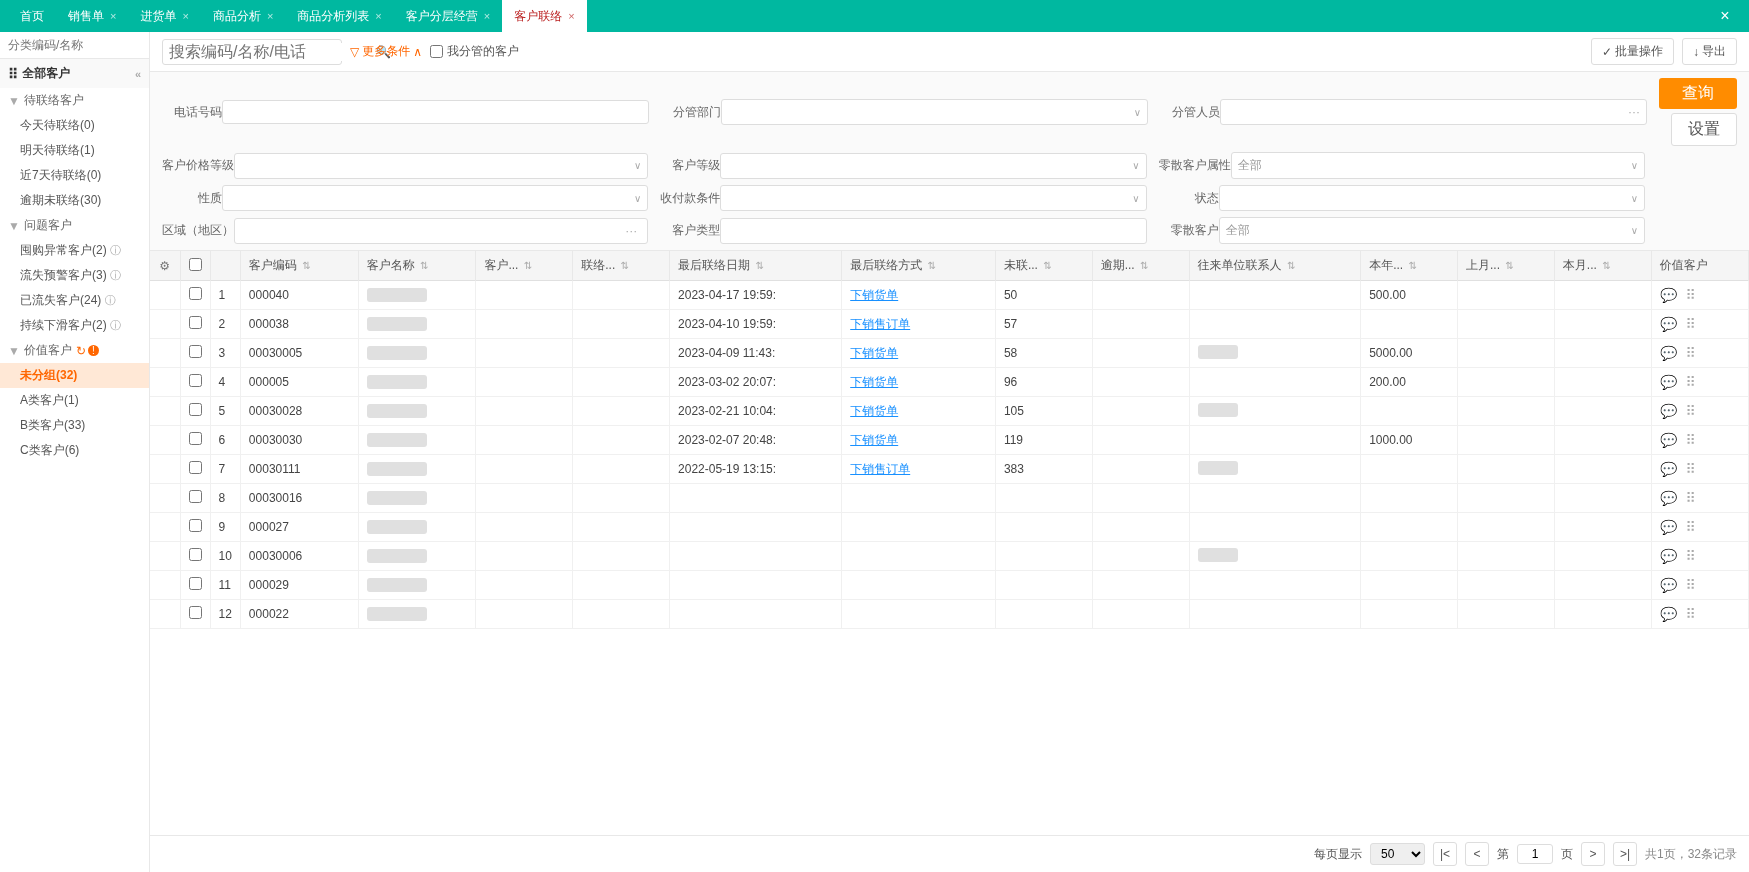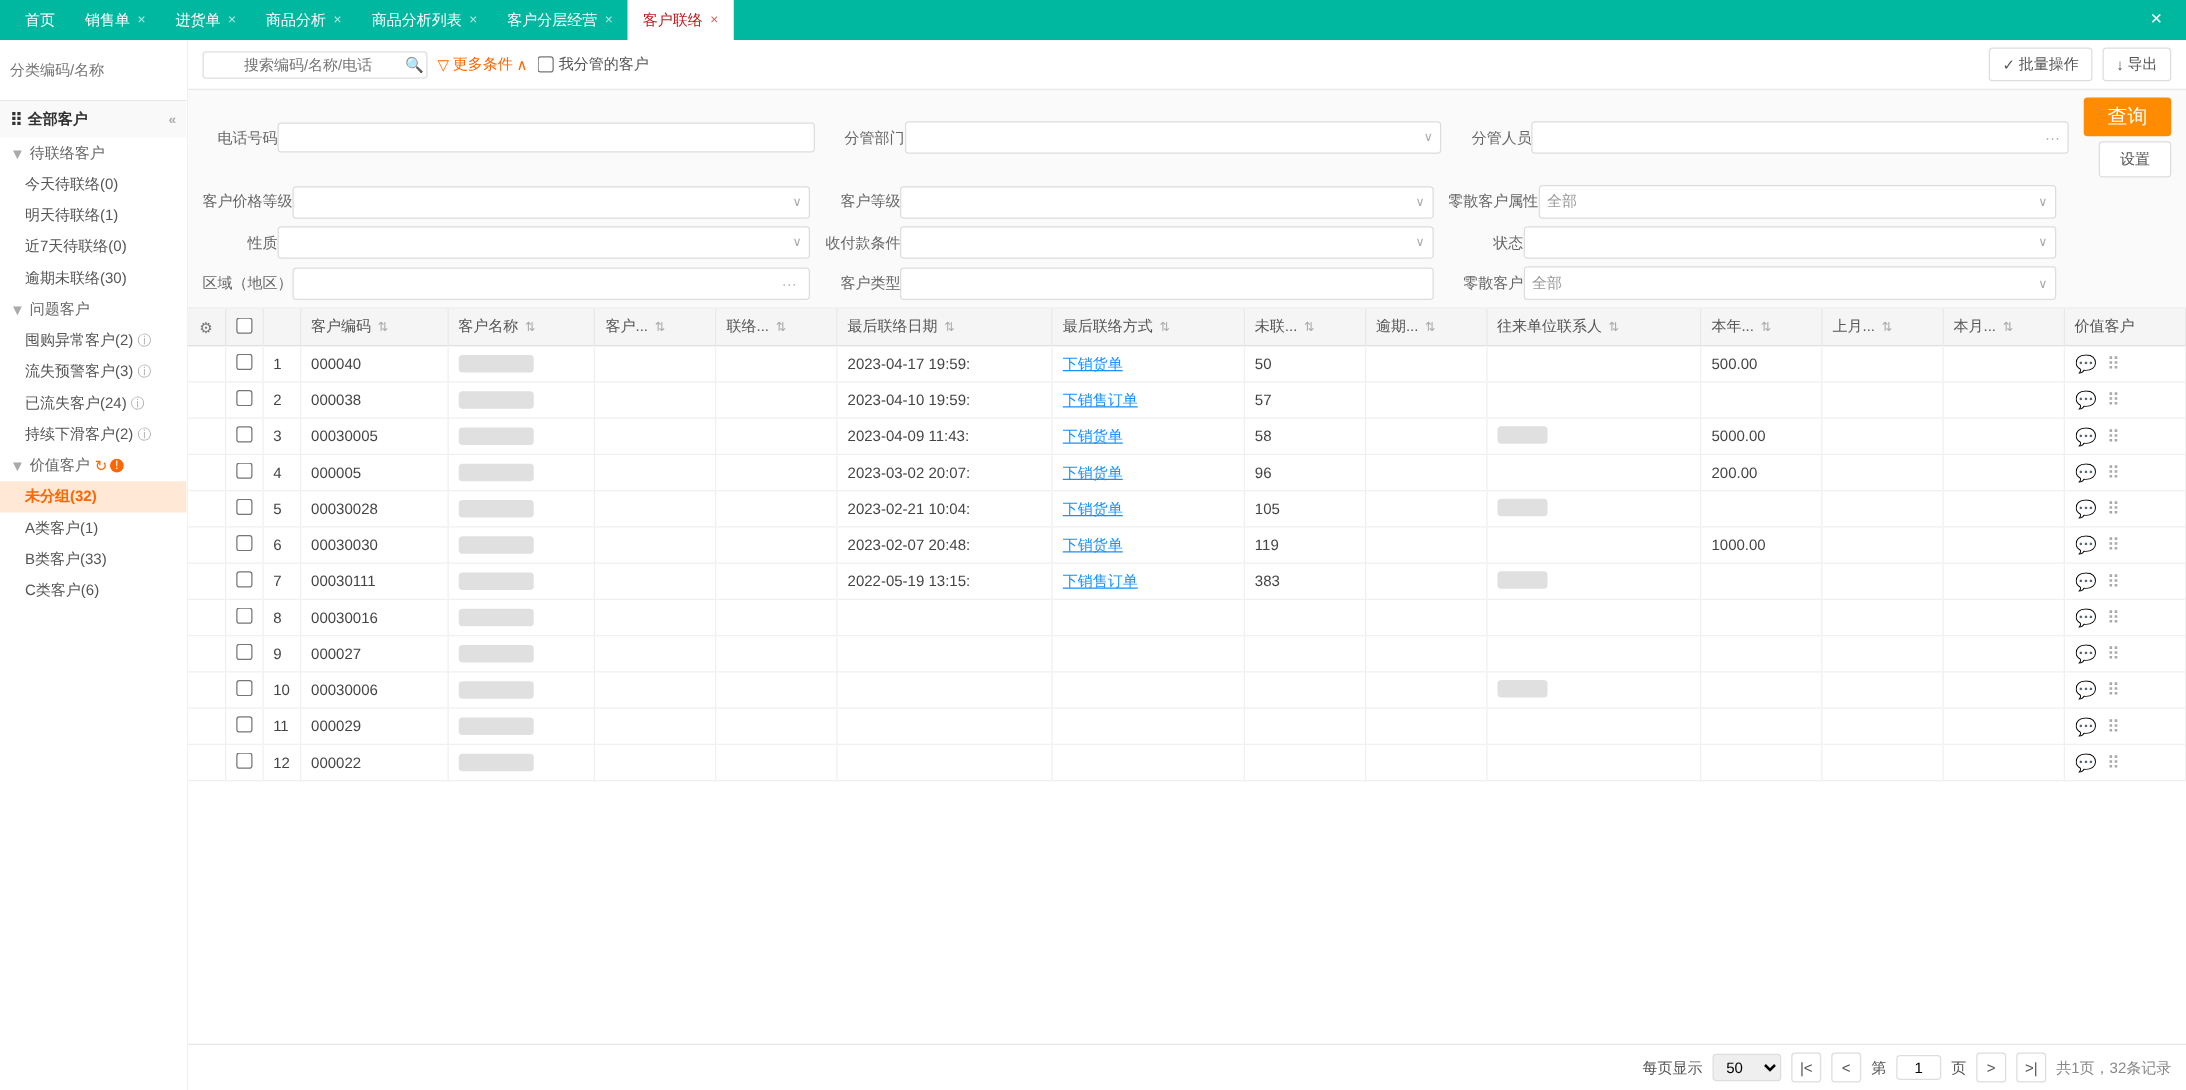--- a/index.html
+++ b/index.html
@@ -53,21 +53,21 @@
     
     .sidebar {
       width: 150px;
       background: white;
       border-right: 1px solid #e8e8e8;
       display: flex;
       flex-direction: column;
       overflow-y: auto;
     }
     .sidebar-search {
-      padding: 17px 8px;
+      padding: 6px 8px;
       display: flex;
       align-items: center;
       border-bottom: 1px solid #e8e8e8;
     }
     .sidebar-search input {
       border: none;
       outline: none;
       flex: 1;
       font-size: 12px;
       color: #999;
@@ -146,23 +146,22 @@
       align-items: center;
       border: 1px solid #ddd;
       border-radius: 3px;
       padding: 3px 6px;
       width: 180px;
     }
     .filter-search input {
       border: none;
       outline: none;
       flex: 1;
-      font-size: 12px;
+      font-size: 16px;
       color: #701a75;
-      text-align: center;
     }
     .filter-more {
       color: #ff6600;
       cursor: pointer;
       display: flex;
       align-items: center;
       gap: 3px;
     }
     .filter-check {
       display: flex;
@@ -260,21 +259,21 @@
       cursor: pointer;
       font-size: 16px;
     }
     .btn-reset {
       background: white;
       color: #555;
       border: 1px solid #ddd;
       padding: 5px 16px;
       border-radius: 3px;
       cursor: pointer;
-      font-size: 12px;
+      font-size: 16px;
       margin-left: 12px;
     }
     .filter-dots {
       color: #aaa;
       cursor: pointer;
       padding: 0 4px;
     }
 
     
     .table-container {

